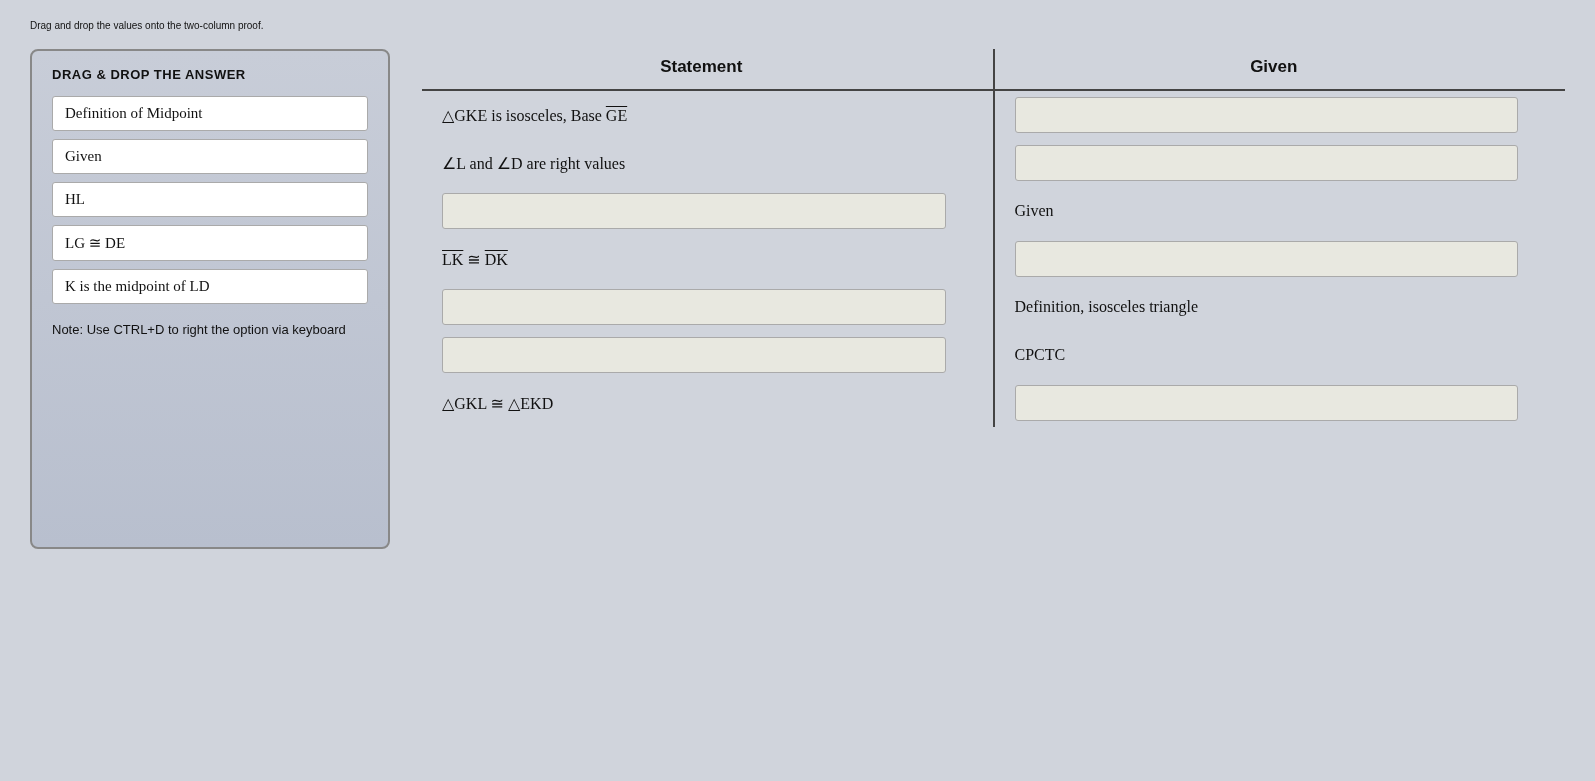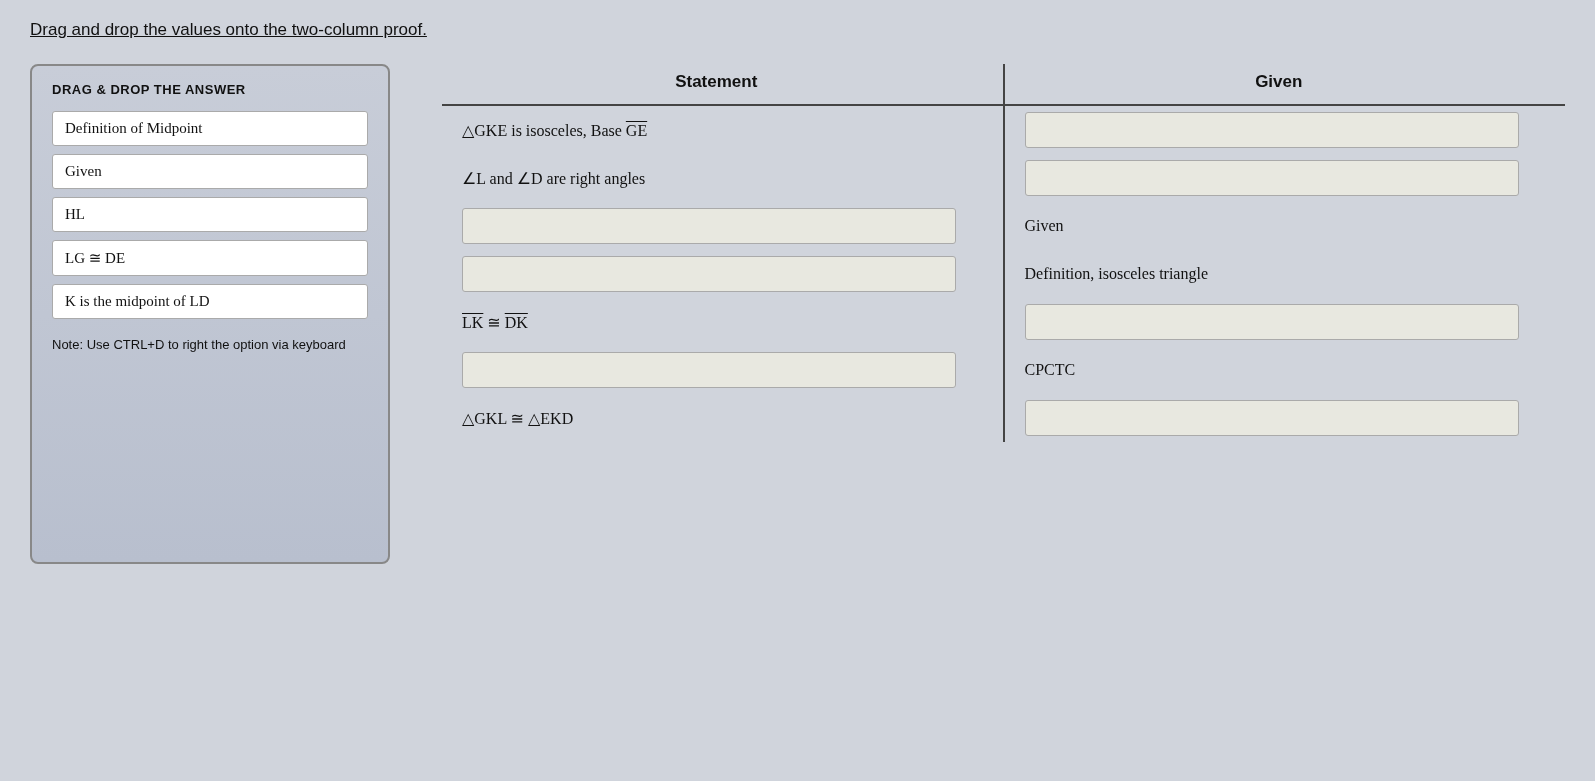--- a/index.html
+++ b/index.html
@@ -6,30 +6,29 @@
 
     body {
       background-color: #d0d4dc;
       font-family: Georgia, 'Times New Roman', serif;
       padding: 20px 30px;
       min-height: 781px;
       width: 1595px;
     }
 
     .instruction {
-      font-size: 17px;
-      color: #111;
-      margin-bottom: 24px;
-      font-family: Arial, sans-serif;
-      text-decoration: underline;
+      font-size: 10px;
+      color: #111;
+      margin-bottom: 18px;
+      font-family: Arial, sans-serif;
     }
 
     .main-layout {
       display: flex;
-      gap: 52px;
+      gap: 32px;
       align-items: flex-start;
     }
 
     
     .drag-panel {
       background: linear-gradient(180deg, #c8cdd8 0%, #b8bfce 100%);
       border: 2px solid #888;
       border-radius: 8px;
       padding: 16px 20px 20px 20px;
       width: 360px;
@@ -171,61 +170,61 @@
           <td class="statement-col">
             <span class="statement-text">△GKE is isosceles, Base <span style="text-decoration:overline">GE</span></span>
           </td>
           <td class="reason-col">
             <div class="drop-box"></div>
           </td>
         </tr>
 
         <tr>
           <td class="statement-col">
-            <span class="statement-text">∠L and ∠D are right angles</span>
+            <span class="statement-text">∠L and ∠D are right values</span>
           </td>
           <td class="reason-col">
             <div class="drop-box"></div>
           </td>
         </tr>
 
         <tr>
           <td class="statement-col">
             <div class="drop-box"></div>
           </td>
           <td class="reason-col">
             <span class="reason-text">Given</span>
-          </td>
-        </tr>
-
-        <tr>
-          <td class="statement-col">
-            <div class="drop-box"></div>
-          </td>
-          <td class="reason-col">
-            <span class="reason-text">Definition, isosceles triangle</span>
           </td>
         </tr>
 
         <tr>
           <td class="statement-col">
             <span class="statement-text">
               <span style="text-decoration:overline">LK</span> ≅ <span style="text-decoration:overline">DK</span>
             </span>
           </td>
           <td class="reason-col">
             <div class="drop-box"></div>
           </td>
         </tr>
 
         <tr>
           <td class="statement-col">
             <div class="drop-box"></div>
           </td>
           <td class="reason-col">
+            <span class="reason-text">Definition, isosceles triangle</span>
+          </td>
+        </tr>
+
+        <tr>
+          <td class="statement-col">
+            <div class="drop-box"></div>
+          </td>
+          <td class="reason-col">
             <span class="reason-text">CPCTC</span>
           </td>
         </tr>
 
         <tr>
           <td class="statement-col">
             <span class="statement-text">△GKL ≅ △EKD</span>
           </td>
           <td class="reason-col">
             <div class="drop-box"></div>

